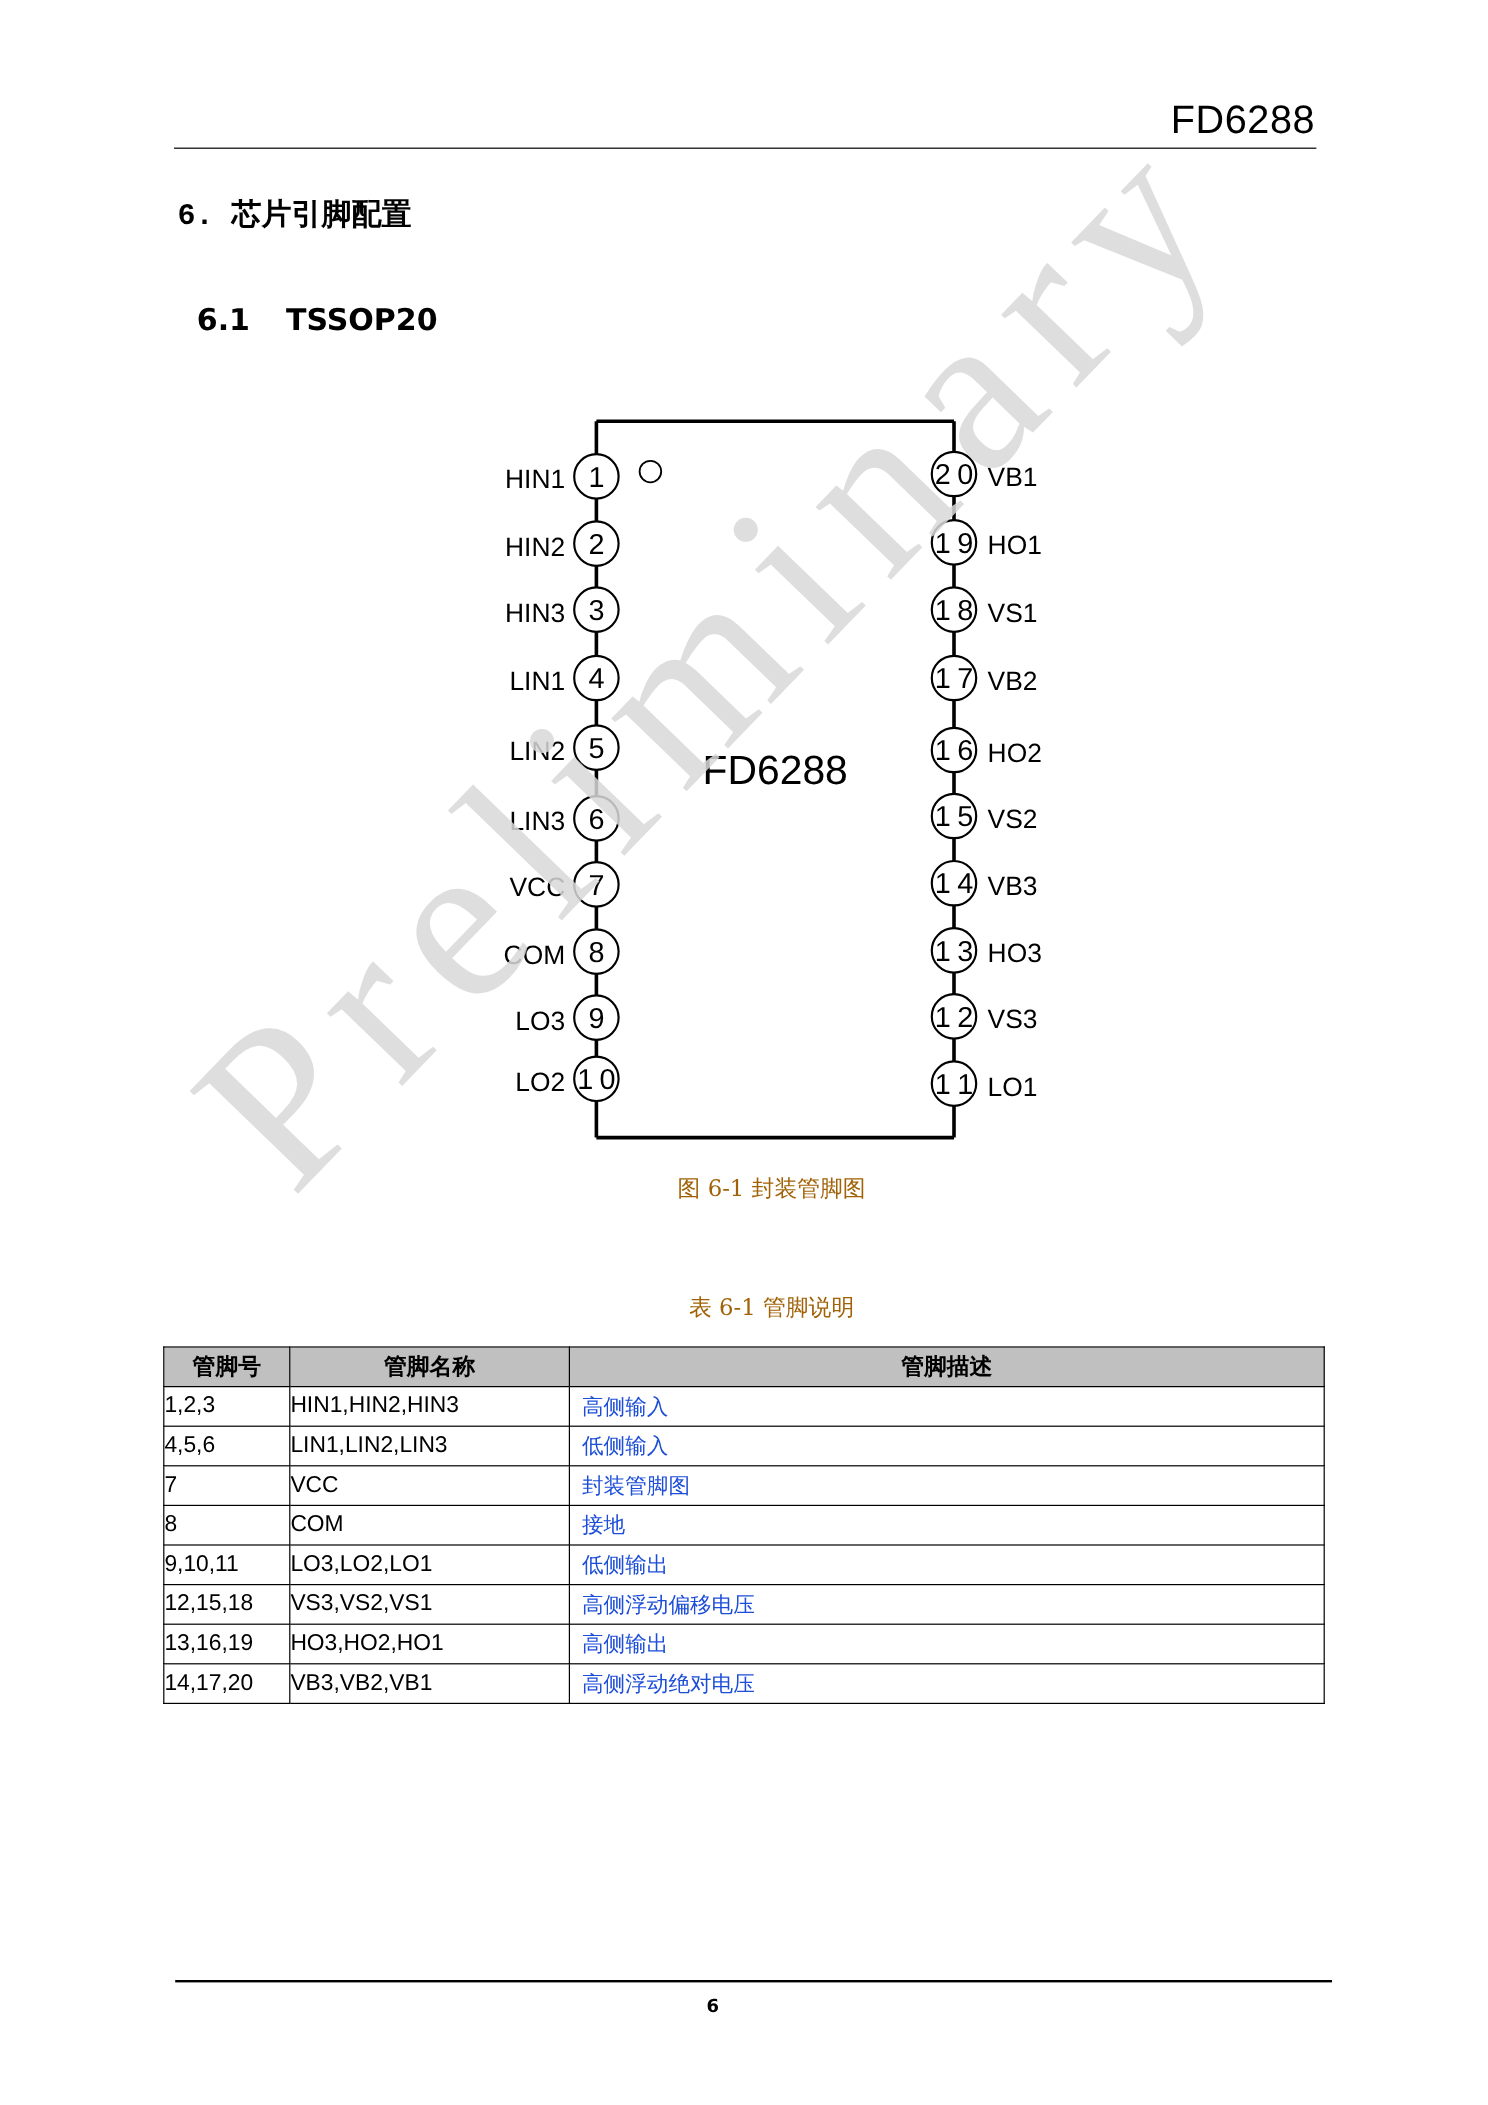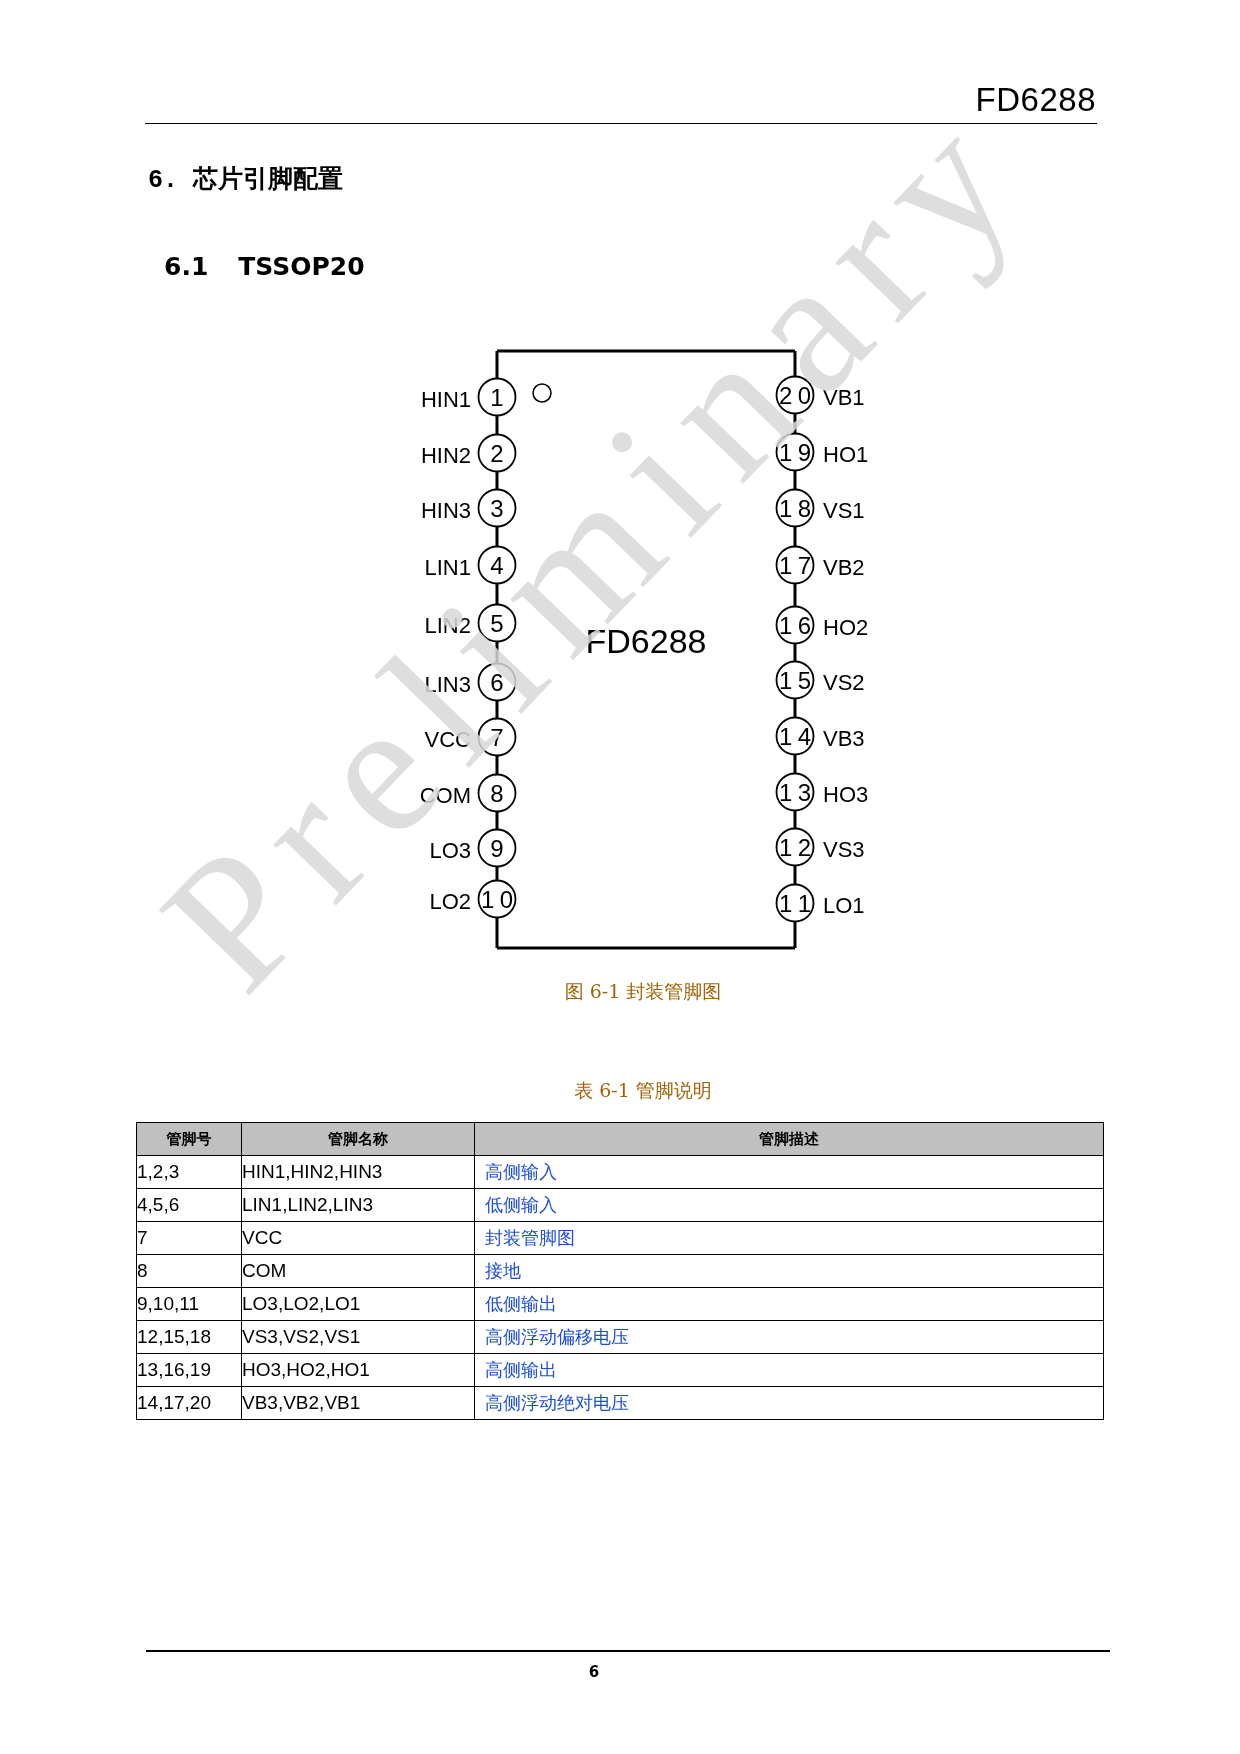--- a/index.html
+++ b/index.html
@@ -16,21 +16,21 @@
   .diagram { left: 0; top: 0; width: 1240px; height: 1754px; }
   .diagram svg { position: absolute; left: 0; top: 0; }
   .pin-num { font-family: "Liberation Sans", sans-serif; font-size: 24px; }
   .pin-label { font-family: "Liberation Sans", sans-serif; font-size: 22px; }
   .chip-name { font-family: "Liberation Sans", sans-serif; font-size: 34px; }
   .caption { font-family: "DejaVu Serif", "Liberation Serif", serif; font-size: 19px; color: #a16207;
              text-align: center; width: 400px; left: 443px; line-height: 26px; }
   table.pins { position: absolute; left: 136px; top: 1122px; width: 968px; border-collapse: collapse;
                font-family: "Liberation Sans", sans-serif; font-size: 19px; }
   table.pins th, table.pins td { border: 1.5px solid #000; height: 32px; padding: 0; }
-  table.pins th { background: #c0c0c0; font-weight: bold; font-size: 15px;
+  table.pins th { background: #c0c0c0; font-weight: bold; font-size: 19px;
                   font-family: "DejaVu Sans", sans-serif; text-align: center; }
   table.pins td.c { }
   table.pins td.d { text-align: left; padding-left: 10px;
                     font-family: "DejaVu Serif", "Liberation Serif", serif; font-size: 18px; color: #1d4ed8; }
   .col1 { width: 104px; } .col2 { width: 232px; }
   .ftr-line { left: 146px; width: 964px; top: 1650px; height: 0; border-top: 2.5px solid #000; }
   .ftr-num { left: 574px; width: 40px; text-align: center; top: 1662px; font-size: 15px; font-weight: bold;
              font-family: "DejaVu Sans", sans-serif; line-height: 20px; }
   .watermark { left: 0; top: 0; width: 1240px; height: 1754px; pointer-events: none; }
   .watermark span { position: absolute; left: 120px; top: 880px; transform-origin: 0 0;

